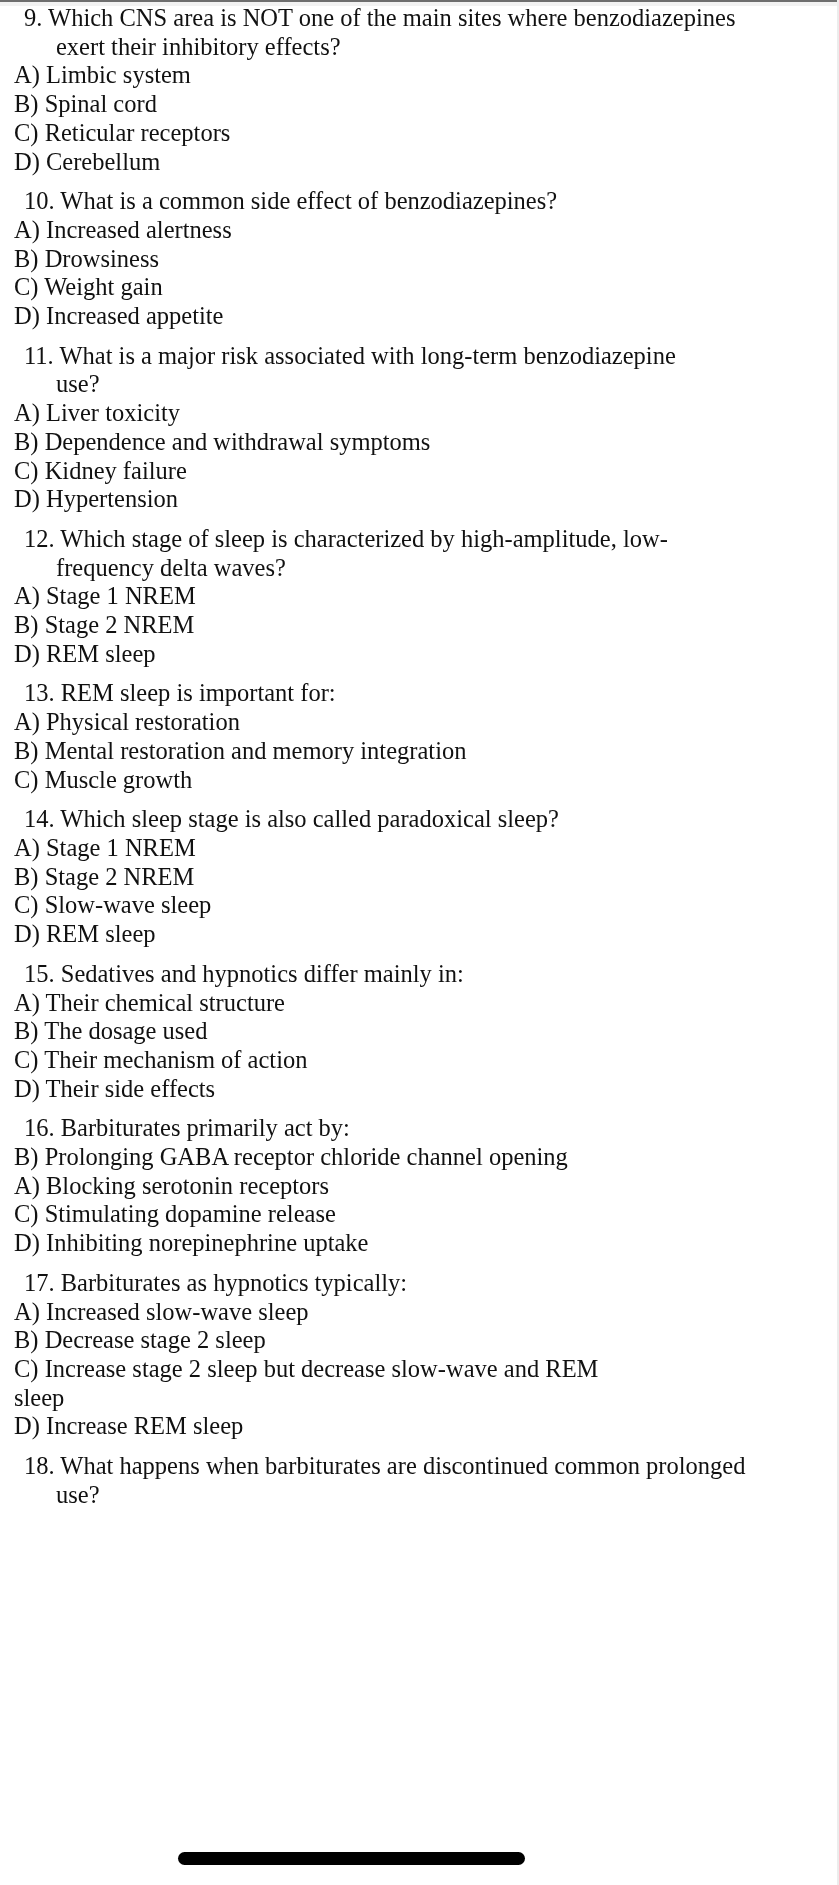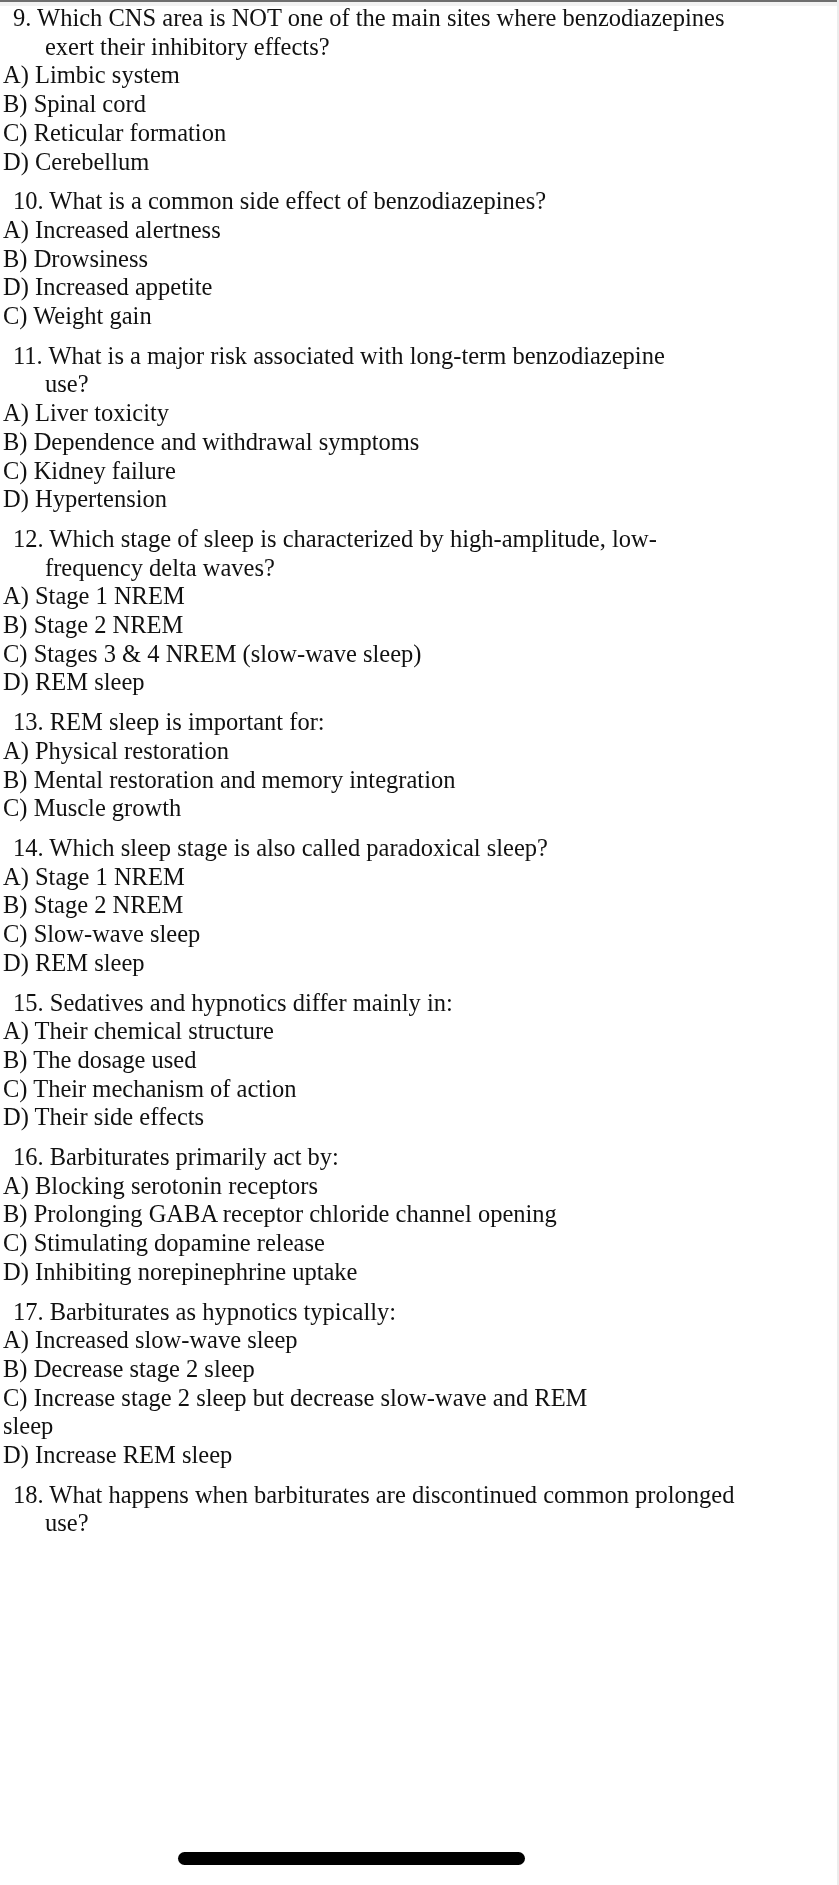--- a/index.html
+++ b/index.html
@@ -19,21 +19,21 @@
   .top-rule-soft {
     position: absolute; left: 0; top: 2px; width: 839px; height: 4px;
     background: #f2f2f2;
   }
   .right-rule {
     position: absolute; right: 0; top: 0; width: 2px; height: 1885px;
     background: #ececec;
   }
   .page {
     position: absolute;
-    left: 3px; top: 4px;
+    left: 14px; top: 4px;
     width: 698px;
   }
   .question {
     margin: 0 0 11px 0;
   }
   .q-stem {
     font-size: 24.5px;
     line-height: 28.7px;
     padding-left: 42px;
     text-indent: -32px;
@@ -65,45 +65,44 @@
 <div class="top-rule"></div>
 <div class="top-rule-soft"></div>
 <div class="right-rule"></div>
 
 <div class="page">
 
   <div class="question">
     <div class="q-stem"><span class="q-num">9.</span> <span class="q-stem-text">Which CNS area is NOT one of the main sites where benzodiazepines exert their inhibitory effects?</span></div>
     <div class="option">A) Limbic system</div>
     <div class="option">B) Spinal cord</div>
-    <div class="option">C) Reticular formation</div>
+    <div class="option">C) Reticular receptors</div>
     <div class="option">D) Cerebellum</div>
   </div>
 
   <div class="question">
     <div class="q-stem"><span class="q-num">10.</span> <span class="q-stem-text">What is a common side effect of benzodiazepines?</span></div>
     <div class="option">A) Increased alertness</div>
     <div class="option">B) Drowsiness</div>
+    <div class="option">C) Weight gain</div>
     <div class="option">D) Increased appetite</div>
-    <div class="option">C) Weight gain</div>
   </div>
 
   <div class="question">
     <div class="q-stem" style="width:640px"><span class="q-num">11.</span> <span class="q-stem-text">What is a major risk associated with long-term benzodiazepine use?</span></div>
     <div class="option">A) Liver toxicity</div>
     <div class="option">B) Dependence and withdrawal symptoms</div>
     <div class="option">C) Kidney failure</div>
     <div class="option">D) Hypertension</div>
   </div>
 
   <div class="question">
     <div class="q-stem" style="width:630px"><span class="q-num">12.</span> <span class="q-stem-text">Which stage of sleep is characterized by high-amplitude, low-frequency delta waves?</span></div>
     <div class="option">A) Stage 1 NREM</div>
     <div class="option">B) Stage 2 NREM</div>
-    <div class="option">C) Stages 3 &amp; 4 NREM (slow-wave sleep)</div>
     <div class="option">D) REM sleep</div>
   </div>
 
   <div class="question">
     <div class="q-stem"><span class="q-num">13.</span> <span class="q-stem-text">REM sleep is important for:</span></div>
     <div class="option">A) Physical restoration</div>
     <div class="option">B) Mental restoration and memory integration</div>
     <div class="option">C) Muscle growth</div>
   </div>
 
@@ -118,22 +117,22 @@
   <div class="question">
     <div class="q-stem"><span class="q-num">15.</span> <span class="q-stem-text">Sedatives and hypnotics differ mainly in:</span></div>
     <div class="option">A) Their chemical structure</div>
     <div class="option">B) The dosage used</div>
     <div class="option">C) Their mechanism of action</div>
     <div class="option">D) Their side effects</div>
   </div>
 
   <div class="question">
     <div class="q-stem"><span class="q-num">16.</span> <span class="q-stem-text">Barbiturates primarily act by:</span></div>
+    <div class="option">B) Prolonging GABA receptor chloride channel opening</div>
     <div class="option">A) Blocking serotonin receptors</div>
-    <div class="option">B) Prolonging GABA receptor chloride channel opening</div>
     <div class="option">C) Stimulating dopamine release</div>
     <div class="option">D) Inhibiting norepinephrine uptake</div>
   </div>
 
   <div class="question">
     <div class="q-stem"><span class="q-num">17.</span> <span class="q-stem-text">Barbiturates as hypnotics typically:</span></div>
     <div class="option">A) Increased slow-wave sleep</div>
     <div class="option">B) Decrease stage 2 sleep</div>
     <div class="option wrap" style="width:640px">C) Increase stage 2 sleep but decrease slow-wave and REM sleep</div>
     <div class="option">D) Increase REM sleep</div>

